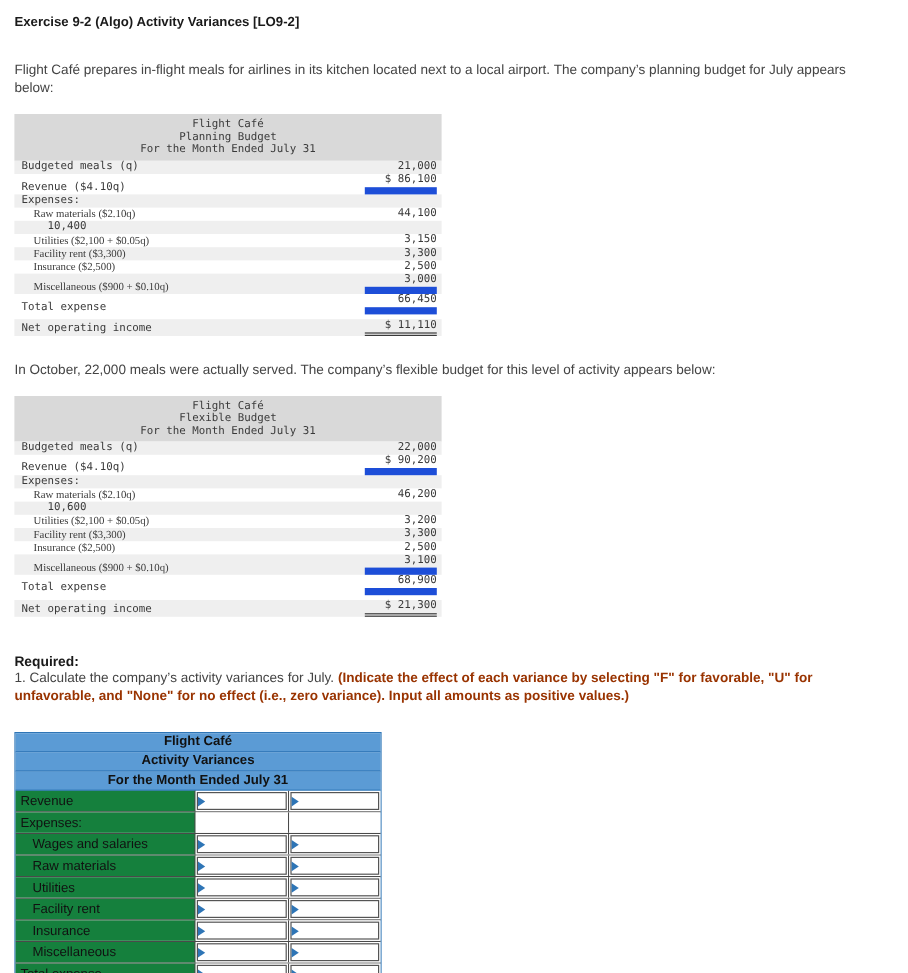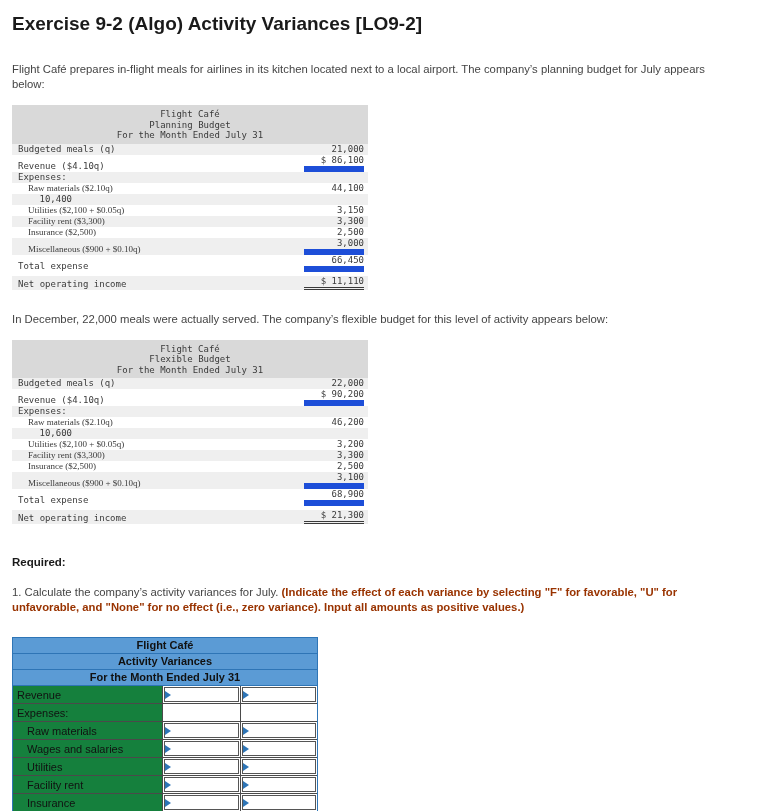--- a/index.html
+++ b/index.html
@@ -6,21 +6,21 @@
   html,body { background:#ffffff; }
   body {
     width:757px; min-height:811px;
     font-family:"Liberation Sans", sans-serif;
     color:#3c3c3c;
     position:relative;
   }
   .page { padding:13px 12px 20px 12px; }
 
   h1.title {
-    font-size:19px; font-weight:bold; color:#1a1a1a;
+    font-size:11px; font-weight:bold; color:#1a1a1a;
     margin-bottom:27px;
   }
   .para {
     font-size:11.3px; line-height:15px; color:#444;
     max-width:705px; margin-bottom:13px;
   }
 
   
   .budget {
     width:356px;
@@ -42,21 +42,21 @@
   .budget.mb { margin-bottom:22px; }
 
   .midpara { margin-top:22px; }
 
   
   .required-label {
     margin-top:32px; font-size:11.5px; font-weight:bold; color:#1a1a1a;
   }
   .req-para {
     font-size:11.3px; line-height:15px; color:#444;
-    max-width:740px; margin-top:17px;
+    max-width:740px; margin-top:0;
   }
   .req-para .red { color:#993300; font-weight:bold; }
 
   
   .ans {
     width:306px; margin-top:22px;
     border:1px solid #2e75b6;
     font-size:11px; color:#111;
   }
   .ans-header div {
@@ -147,21 +147,21 @@
     <div class="brow">
       <span class="lbl">Total expense</span>
       <span class="val u">66,450</span>
     </div>
     <div class="brow sh gap">
       <span class="lbl">Net operating income</span>
       <span class="val uu">$ 11,110</span>
     </div>
   </div>
 
-  <p class="para midpara">In December, 22,000 meals were actually served. The company’s flexible budget for this level of activity appears below:</p>
+  <p class="para midpara">In October, 22,000 meals were actually served. The company’s flexible budget for this level of activity appears below:</p>
 
   <div class="budget">
     <div class="bt-header">
       <div>Flight Café</div>
       <div>Flexible Budget</div>
       <div>For the Month Ended July 31</div>
     </div>
     <div class="brow sh">
       <span class="lbl">Budgeted meals (q)</span>
       <span class="val">22,000</span>
@@ -237,38 +237,38 @@
     <div class="arow">
       <div class="albl">
           <span>Expenses:</span>
         </div>
       <div class="acell ain"></div>
       <div class="acell asel"></div>
     </div>
 
     <div class="arow">
       <div class="albl ind">
+          <span>Wages and salaries</span>
+        </div>
+      <div class="acell ain">
+        <div class="box">
+          <span class="tri"></span>
+          <input class="cellinput" type="text" style="">
+        </div>
+      </div>
+      <div class="acell asel">
+        <div class="box">
+          <span class="tri"></span>
+        </div>
+      </div>
+    </div>
+
+    <div class="arow">
+      <div class="albl ind">
           <span>Raw materials</span>
-        </div>
-      <div class="acell ain">
-        <div class="box">
-          <span class="tri"></span>
-          <input class="cellinput" type="text" style="">
-        </div>
-      </div>
-      <div class="acell asel">
-        <div class="box">
-          <span class="tri"></span>
-        </div>
-      </div>
-    </div>
-
-    <div class="arow">
-      <div class="albl ind">
-          <span>Wages and salaries</span>
         </div>
       <div class="acell ain">
         <div class="box">
           <span class="tri"></span>
           <input class="cellinput" type="text" style="">
         </div>
       </div>
       <div class="acell asel">
         <div class="box">
           <span class="tri"></span>

